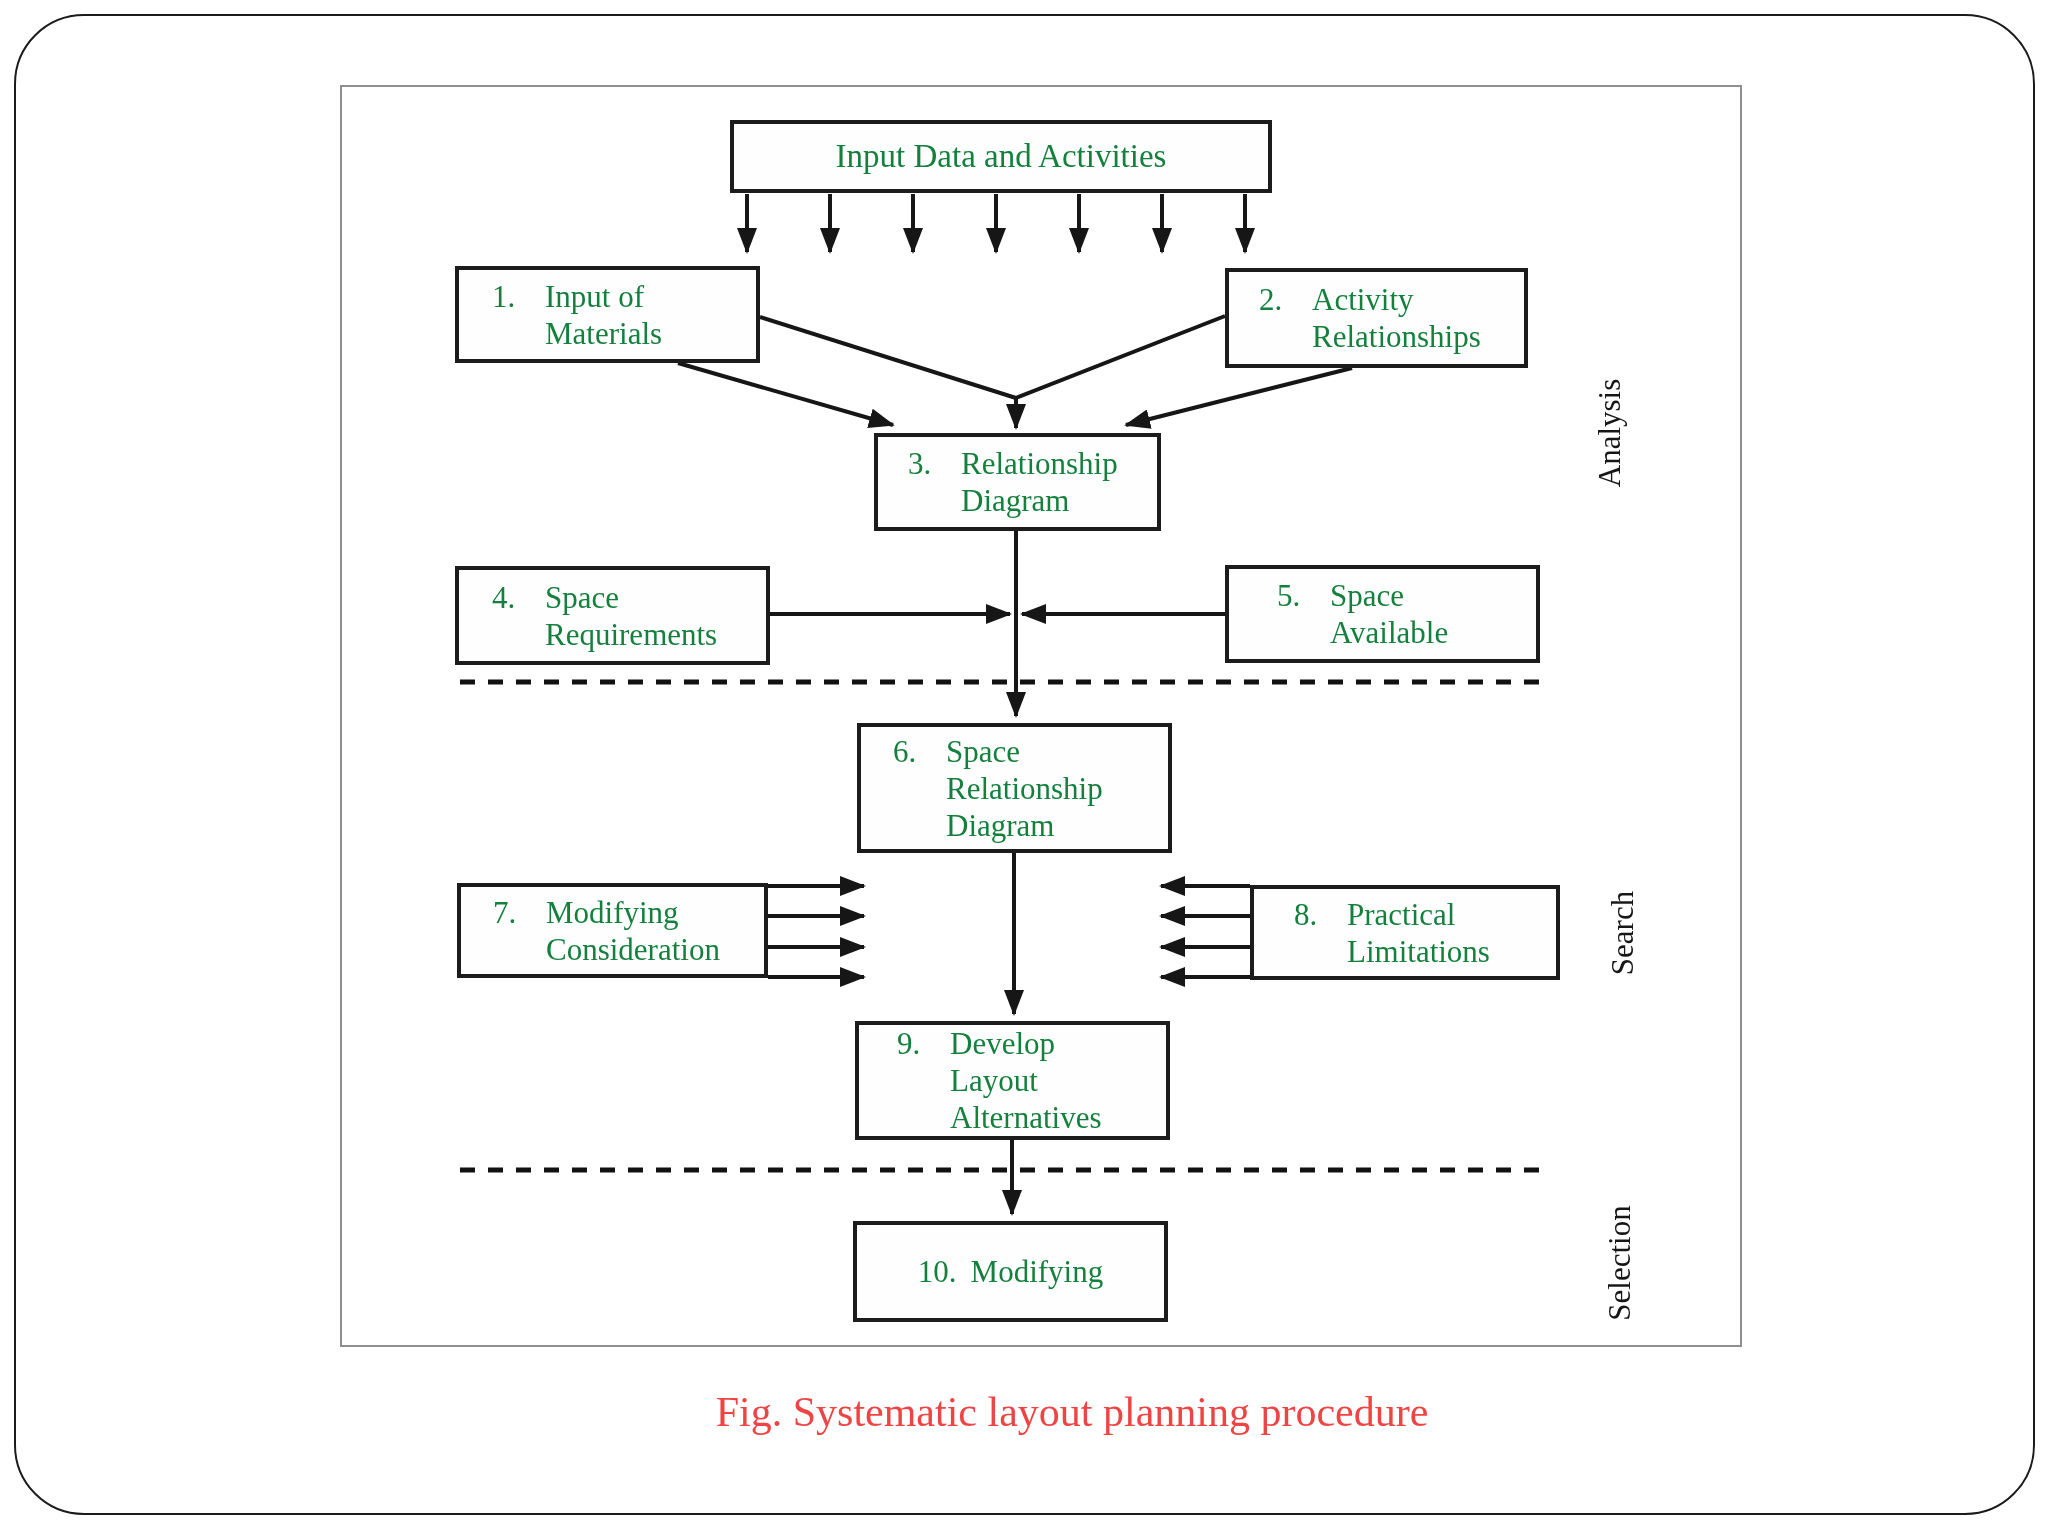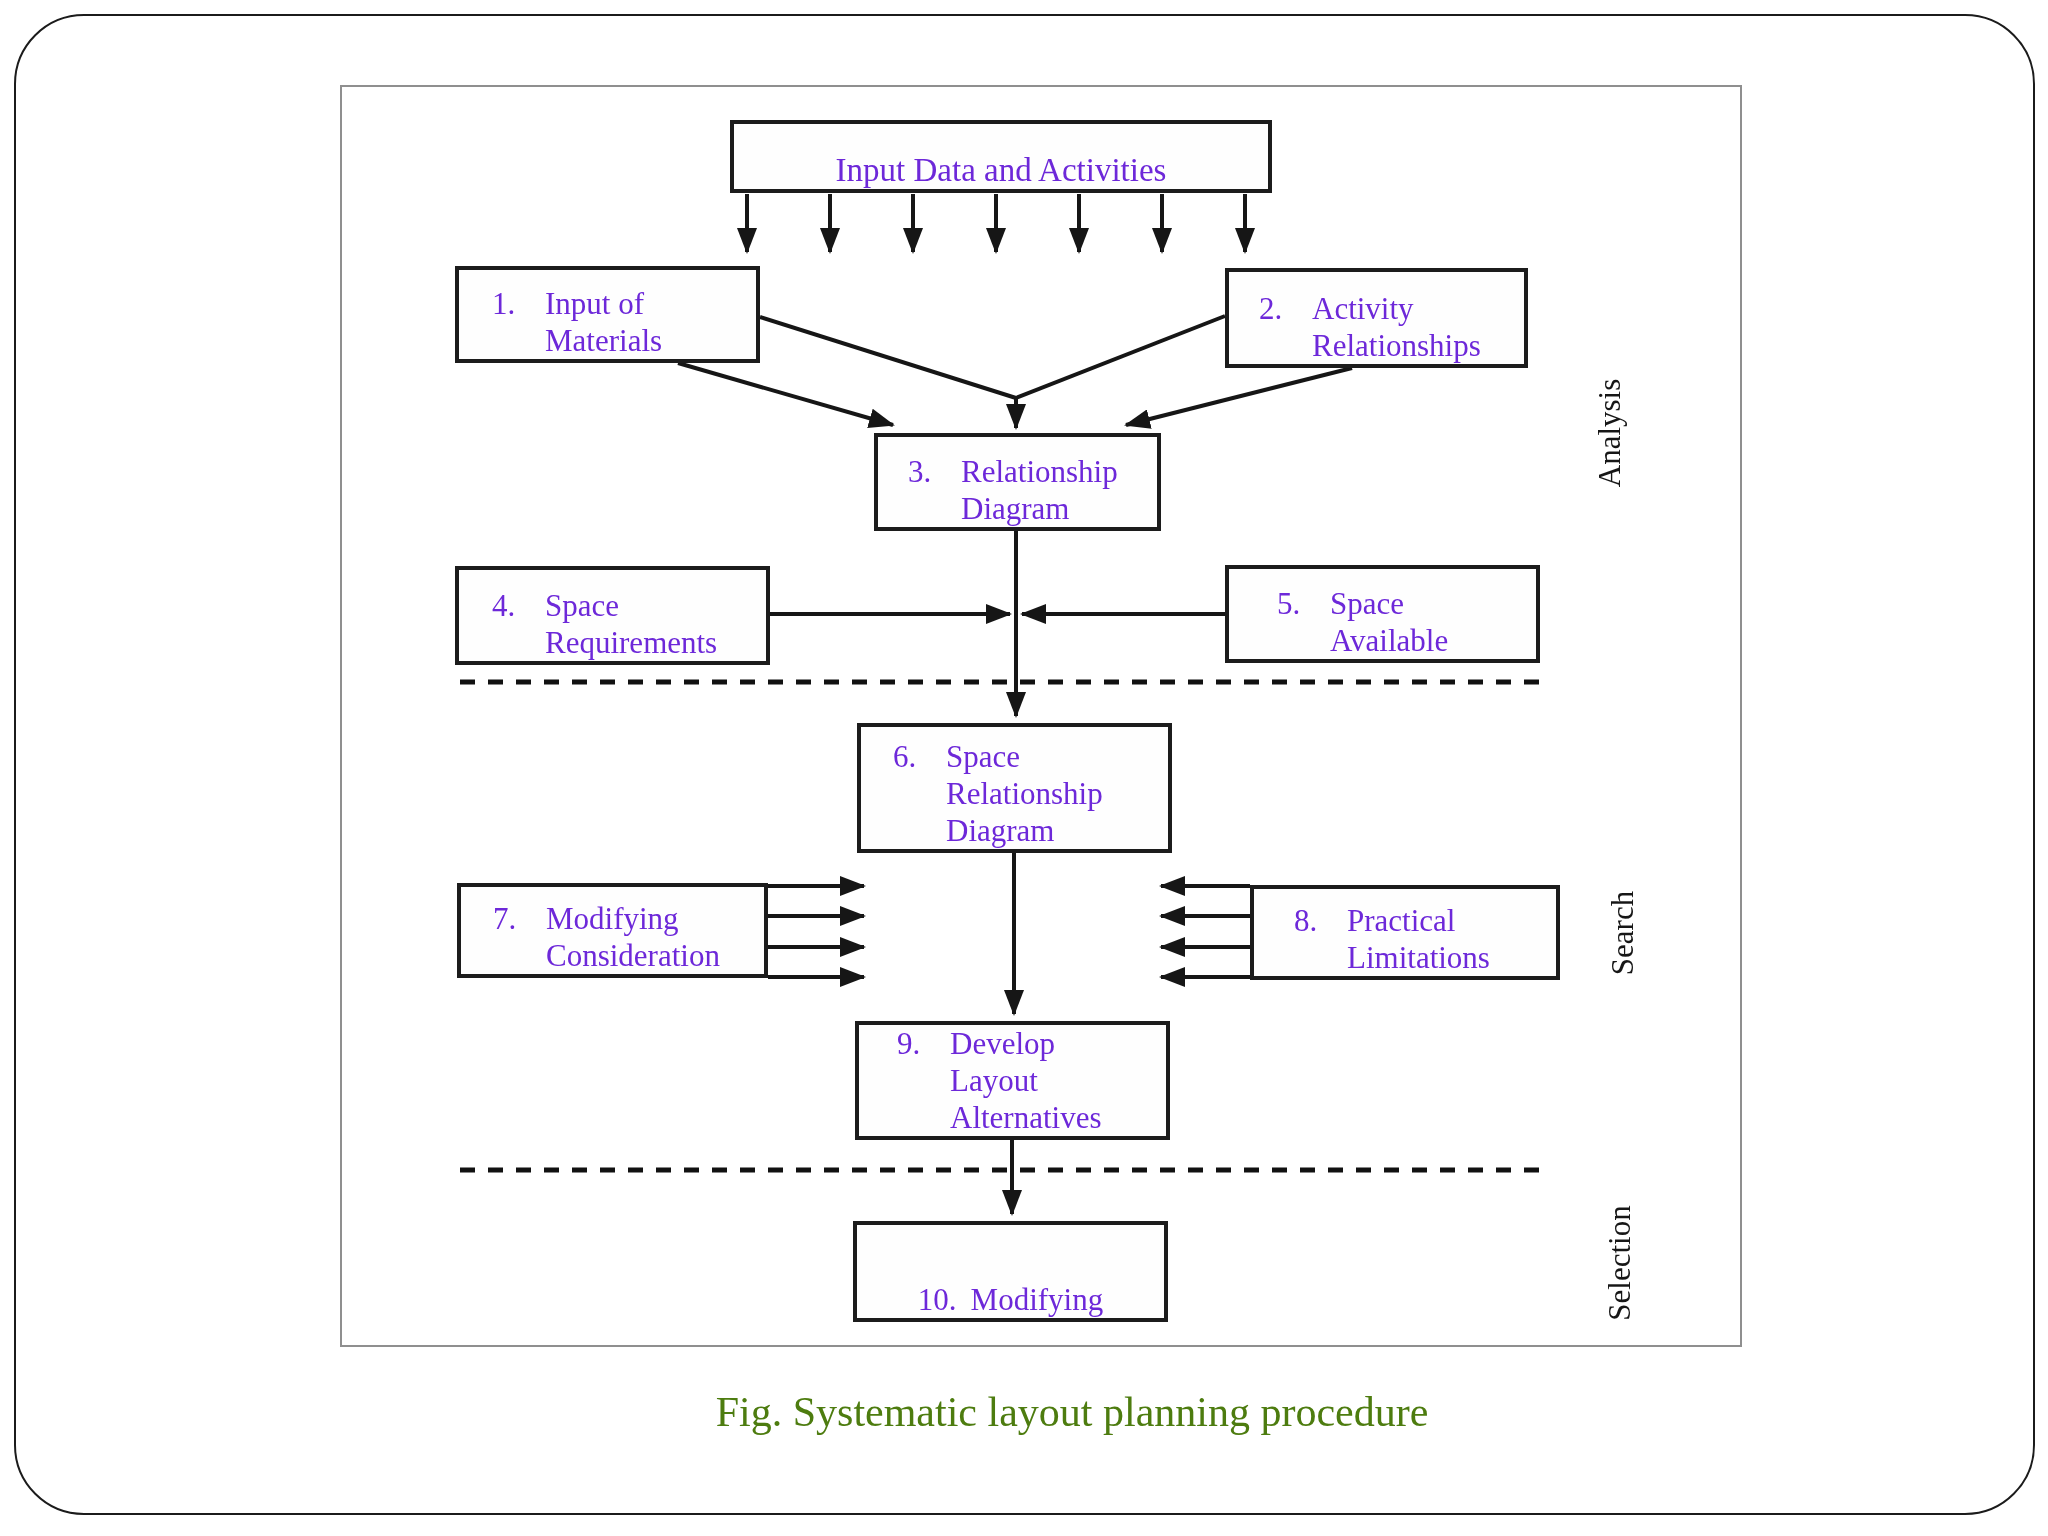--- a/index.html
+++ b/index.html
@@ -11,22 +11,22 @@
     position:absolute;left:14px;top:14px;right:13px;bottom:21px;
     border:2.5px solid #1b1b1b;border-radius:70px;pointer-events:none;
   }
   .panel{
     position:absolute;left:340px;top:85px;width:1402px;height:1262px;
     border:2px solid #8f8f8f;background:#ffffff;box-sizing:border-box;
   }
   svg.wires{position:absolute;left:0;top:0;width:2048px;height:1536px;}
   .box{
     position:absolute;background:#fefefe;border:4px solid #1c1c1c;box-sizing:border-box;
-    display:flex;align-items:flex-end;
-    font-size:31px;line-height:37px;color:#6d28d9;
+    display:flex;align-items:center;
+    font-size:31px;line-height:37px;color:#15803d;
   }
   .box .row{display:flex;align-items:flex-start;}
   .box .num{flex:0 0 53px;}
   .box .txt{white-space:pre-line;}
   #box-input{left:730px;top:120px;width:542px;height:73px;justify-content:center;font-size:33px;}
   #box1{left:455px;top:266px;width:305px;height:97px;padding-left:33px;}
   #box2{left:1225px;top:268px;width:303px;height:100px;padding-left:30px;}
   #box3{left:874px;top:433px;width:287px;height:98px;padding-left:30px;}
   #box4{left:455px;top:566px;width:315px;height:99px;padding-left:33px;}
   #box5{left:1225px;top:565px;width:315px;height:98px;padding-left:48px;}
@@ -38,21 +38,21 @@
   #box10 .num{flex:0 0 auto;margin-right:14px;}
   .phase{
     position:absolute;font-size:31px;color:#161616;white-space:nowrap;
     transform:translate(-50%,-50%) rotate(-90deg);
   }
   #phase-analysis{left:1610px;top:433px;}
   #phase-search{left:1623px;top:933px;}
   #phase-selection{left:1620px;top:1263px;}
   .caption{
     position:absolute;left:96px;top:1388px;width:1952px;
-    text-align:center;font-size:42px;color:#4d7c0f;
+    text-align:center;font-size:42px;color:#ef4444;
   }
 </style>
 </head>
 <body>
 
 <div class="slide-border"></div>
 <div class="panel"></div>
 
 <svg class="wires" viewBox="0 0 2048 1536">
   <defs>

